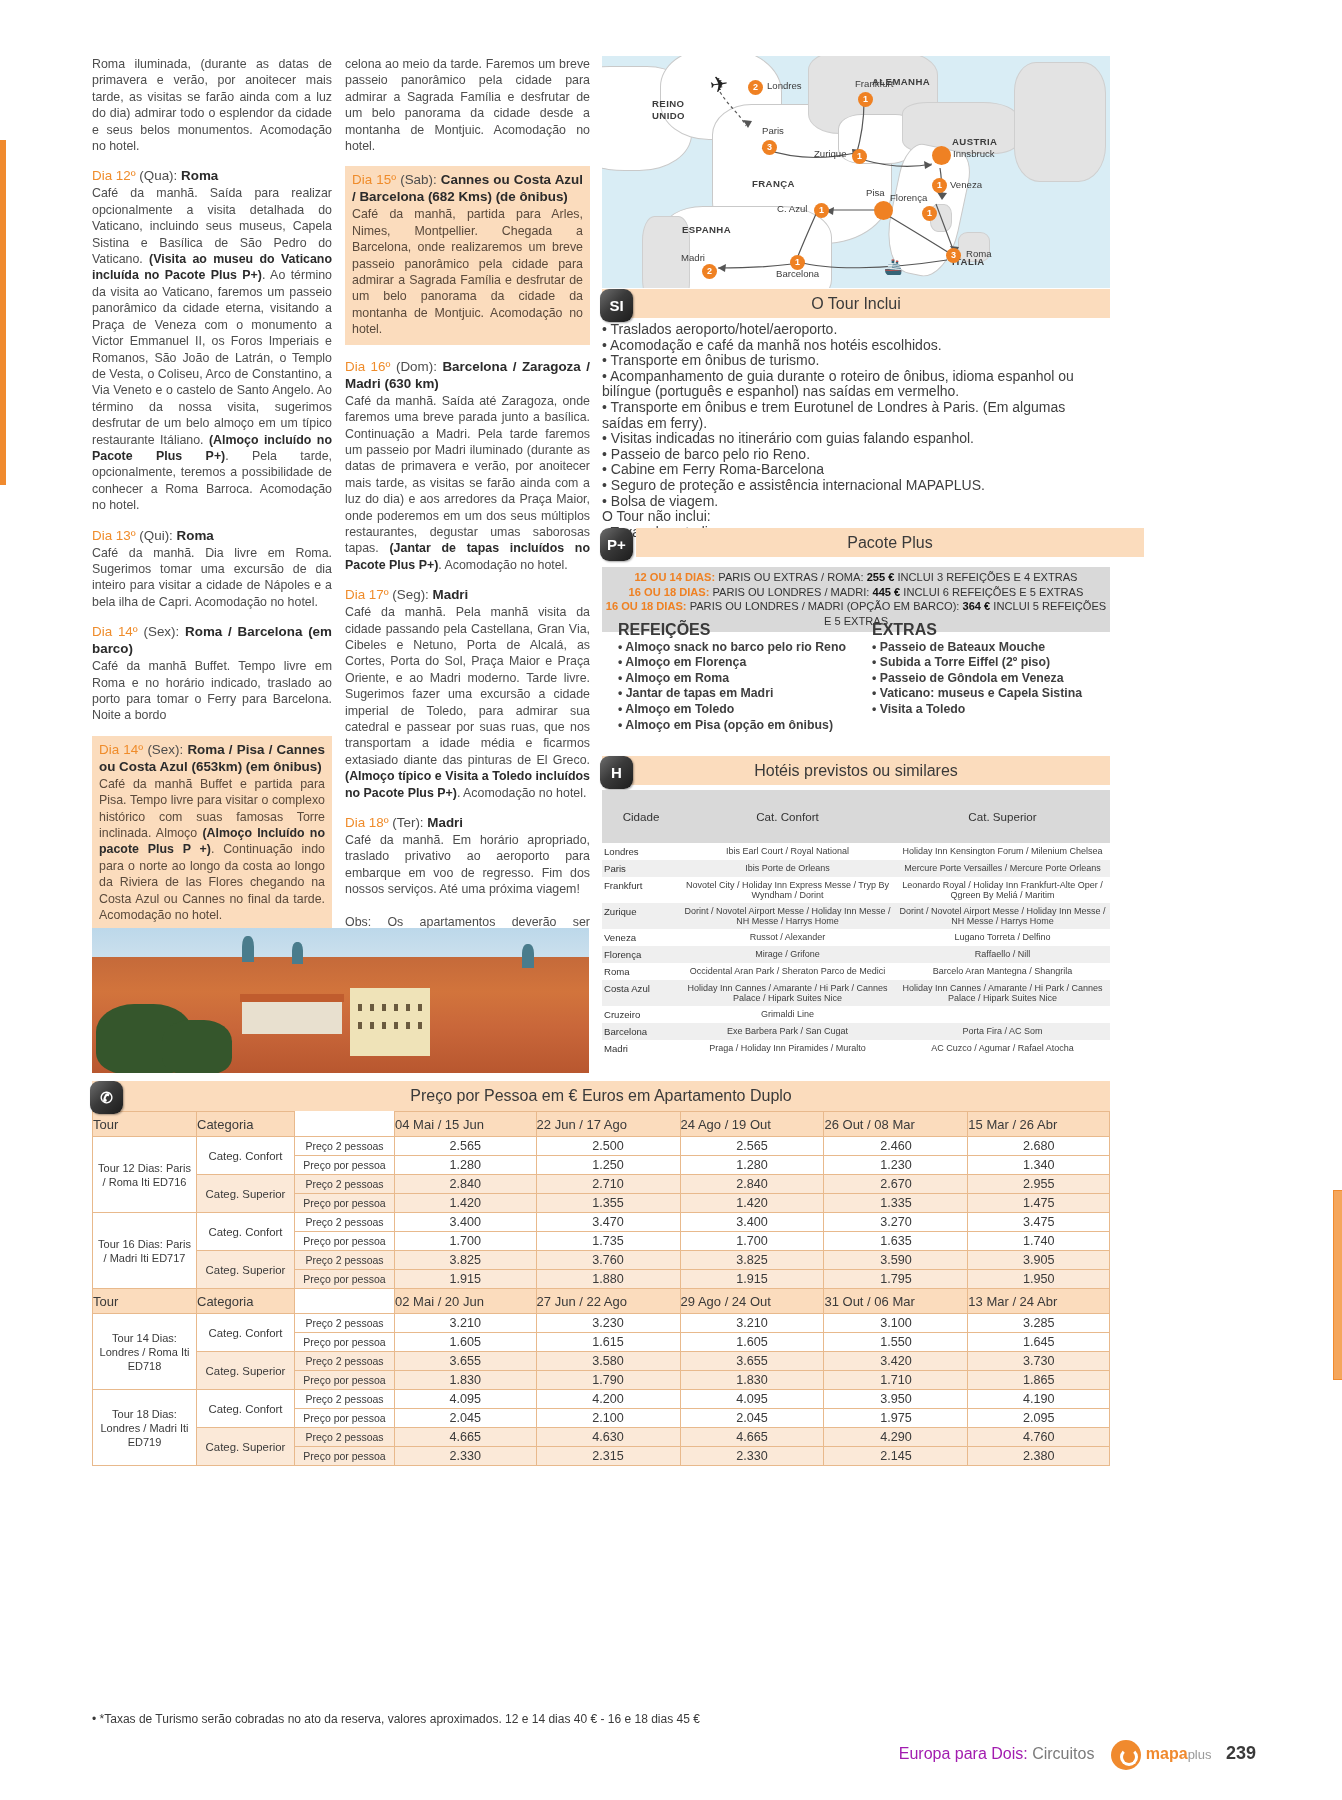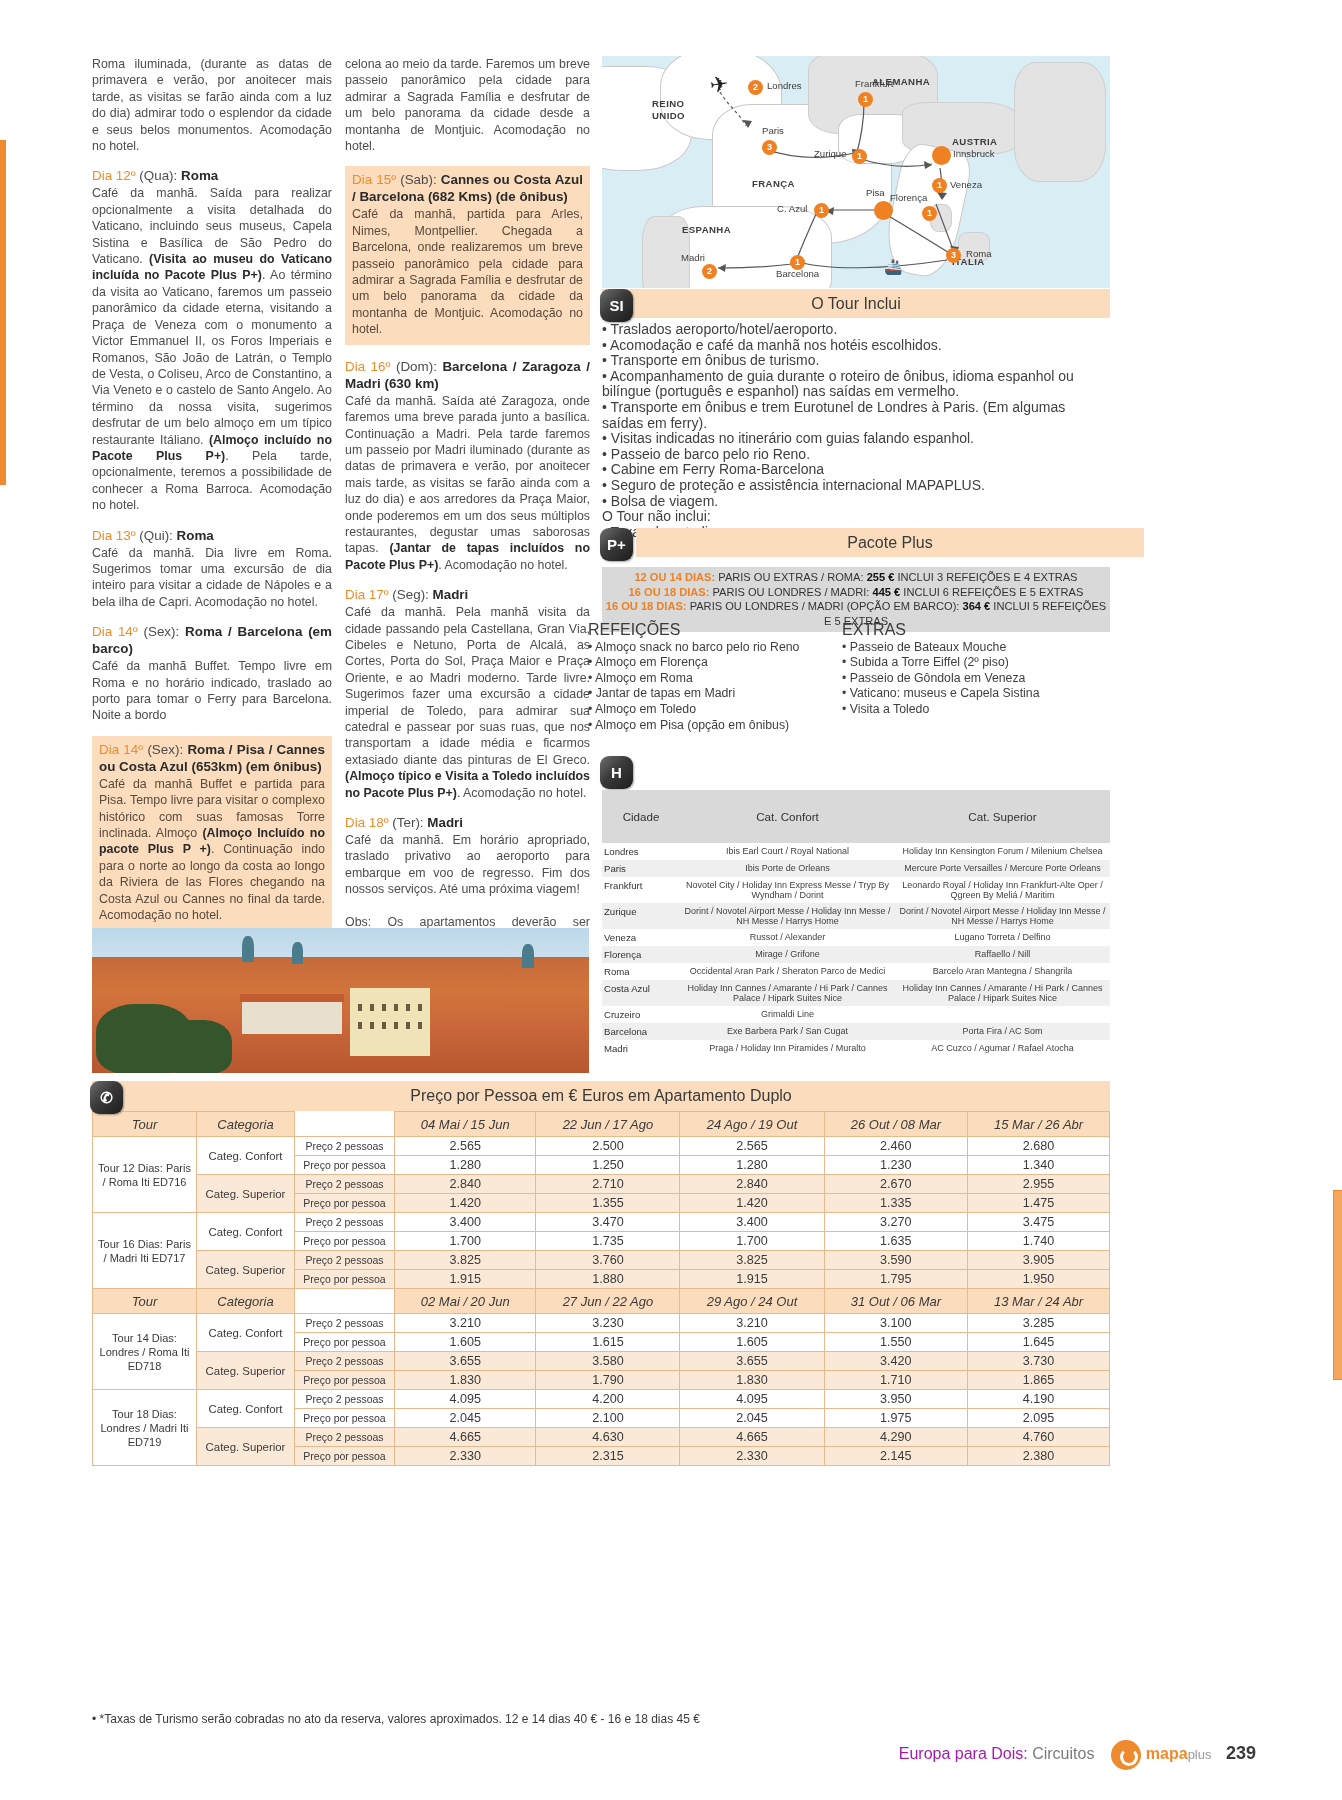--- a/index.html
+++ b/index.html
@@ -81,21 +81,21 @@
 
   
   .pp-strip {
     position: absolute; left: 602px; top: 567px; width: 508px;
     background: #d9d9d9; padding: 3px 0 4px 0; text-align: center;
     font-size: 11.1px; color: #333; line-height: 14.6px;
   }
   .pp-strip .k { color: #ef8123; font-weight: bold; }
   .pp-strip .v { color: #111; font-weight: bold; }
 
-  .two-col-lists { position: absolute; left: 588px; top: 622px; width: 508px; }
+  .two-col-lists { position: absolute; left: 618px; top: 622px; width: 508px; font-weight: bold; }
   .tcl-h { font-size: 16px; color: #3a3a3a; margin-bottom: 2px; }
   .tcl-col { float: left; font-size: 12.3px; line-height: 15.6px; color: #3f3f3f; }
 
   
   .hot-table {
     position: absolute; left: 602px; top: 790px; width: 508px;
     border-collapse: collapse; font-size: 9px; color: #3f3f3f;
   }
   .hot-table th {
     background: #d9d9d9; font-size: 11.6px; font-weight: normal; color: #333;
@@ -108,21 +108,21 @@
 
   
   .price-wrap { position: absolute; left: 92px; top: 1081px; width: 1018px; }
   .price-head {
     background: #fbdcbd; height: 30px; line-height: 30px; text-align: center;
     font-size: 16px; color: #3a3a3a;
   }
   table.price { border-collapse: collapse; width: 1018px; font-size: 11.6px; }
   table.price td, table.price th { border: 1px solid #e8b98c; }
   table.price .hdr { background: #fbdcbd; color: #3a3a3a; font-size: 13px; font-weight: normal;
-    text-align: center; height: 25px; font-style: italic; }
+    text-align: left; height: 25px; }
   table.price td { text-align: center; padding: 2px 2px; color: #3a3a3a; }
   table.price td.tour { font-size: 11px; line-height: 14px; width: 104px; }
   table.price td.cat  { font-size: 11.4px; width: 98px; }
   table.price td.lbl  { font-size: 10.5px; width: 100px; text-align: center; }
   table.price td.val  { font-size: 12.6px; }
   table.price tr.shade td { background: #fbe9d8; }
 
   .footnote {
     position: absolute; left: 92px; top: 1712px; font-size: 12px; color: #3a3a3a;
   }
@@ -356,20 +356,23 @@
           <div>• Passeio de Bateaux Mouche</div>
           <div>• Subida a Torre Eiffel (2º piso)</div>
           <div>• Passeio de Gôndola em Veneza</div>
           <div>• Vaticano: museus e Capela Sistina</div>
           <div>• Visita a Toledo</div>
         </div>
     </div>
     <div style="clear:both"></div>
   </div>
 
+  <div class="sec-bar" style="left:602px;top:756px;width:508px;">
+    <span>Hotéis previstos ou similares</span>
+  </div>
   <div class="sec-icon" style="left:600px;top:756px;">H</div>
 
   <table class="hot-table">
     <thead>
         <tr id="hot-head">
           <th style="width: 78px;">Cidade</th>
           <th style="width: 215px;">Cat. Confort</th>
           <th style="width: 215px;">Cat. Superior</th>
         </tr>
       </thead>

